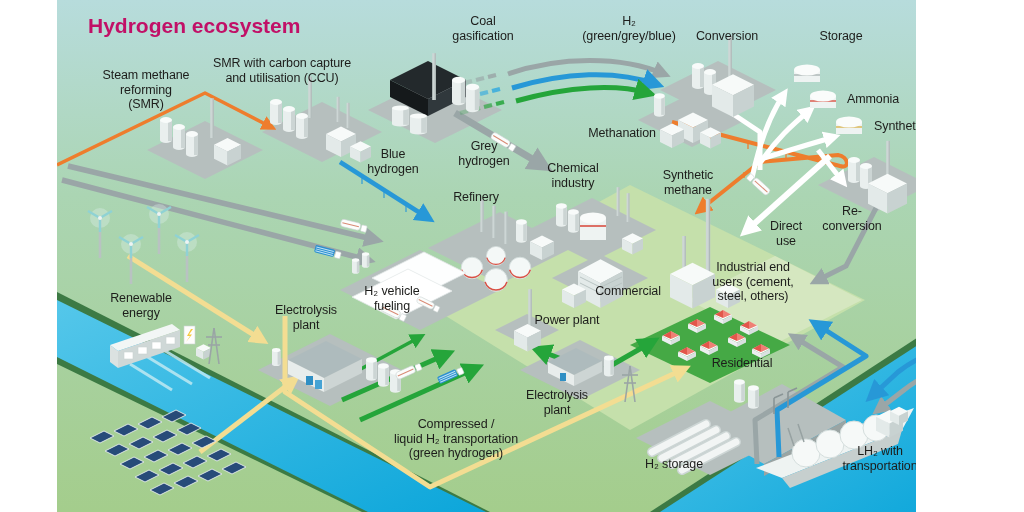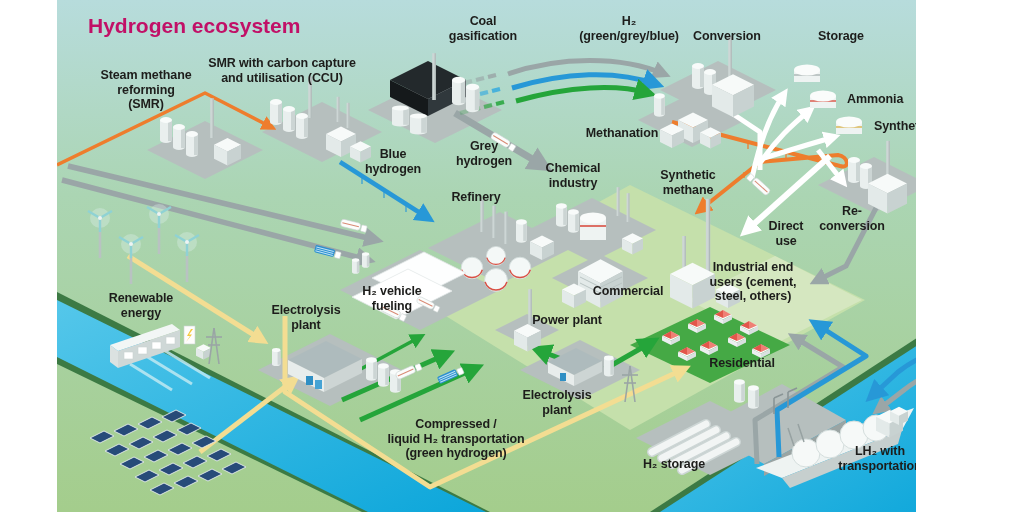--- a/index.html
+++ b/index.html
@@ -1,19 +1,19 @@
 <!DOCTYPE html>
 <html><head>
 <meta charset="utf-8">
 <style>
   html,body{margin:0;padding:0;background:#ffffff;}
   #stage{position:relative;width:916px;height:512px;background:#ffffff;overflow:hidden;
          font-family:"Liberation Sans",sans-serif;}
   #art{position:absolute;left:57px;top:0;width:909px;height:512px;}
-  .lbl{position:absolute;font-weight:bold;font-size:12.5px;line-height:1.16;color:#1d1d1b;
+  .lbl{position:absolute;font-weight:normal;font-size:12.5px;line-height:1.16;color:#1d1d1b;
        white-space:pre-line;text-align:center;transform:translateX(-50%);letter-spacing:-0.1px;}
   .lbl.la{transform:none;text-align:left;}
   #title{position:absolute;left:88px;top:14px;font-weight:bold;font-size:21px;color:#c11067;}
 </style>
 </head>
 <body>
 
 <div id="stage">
 
   <div id="art">

